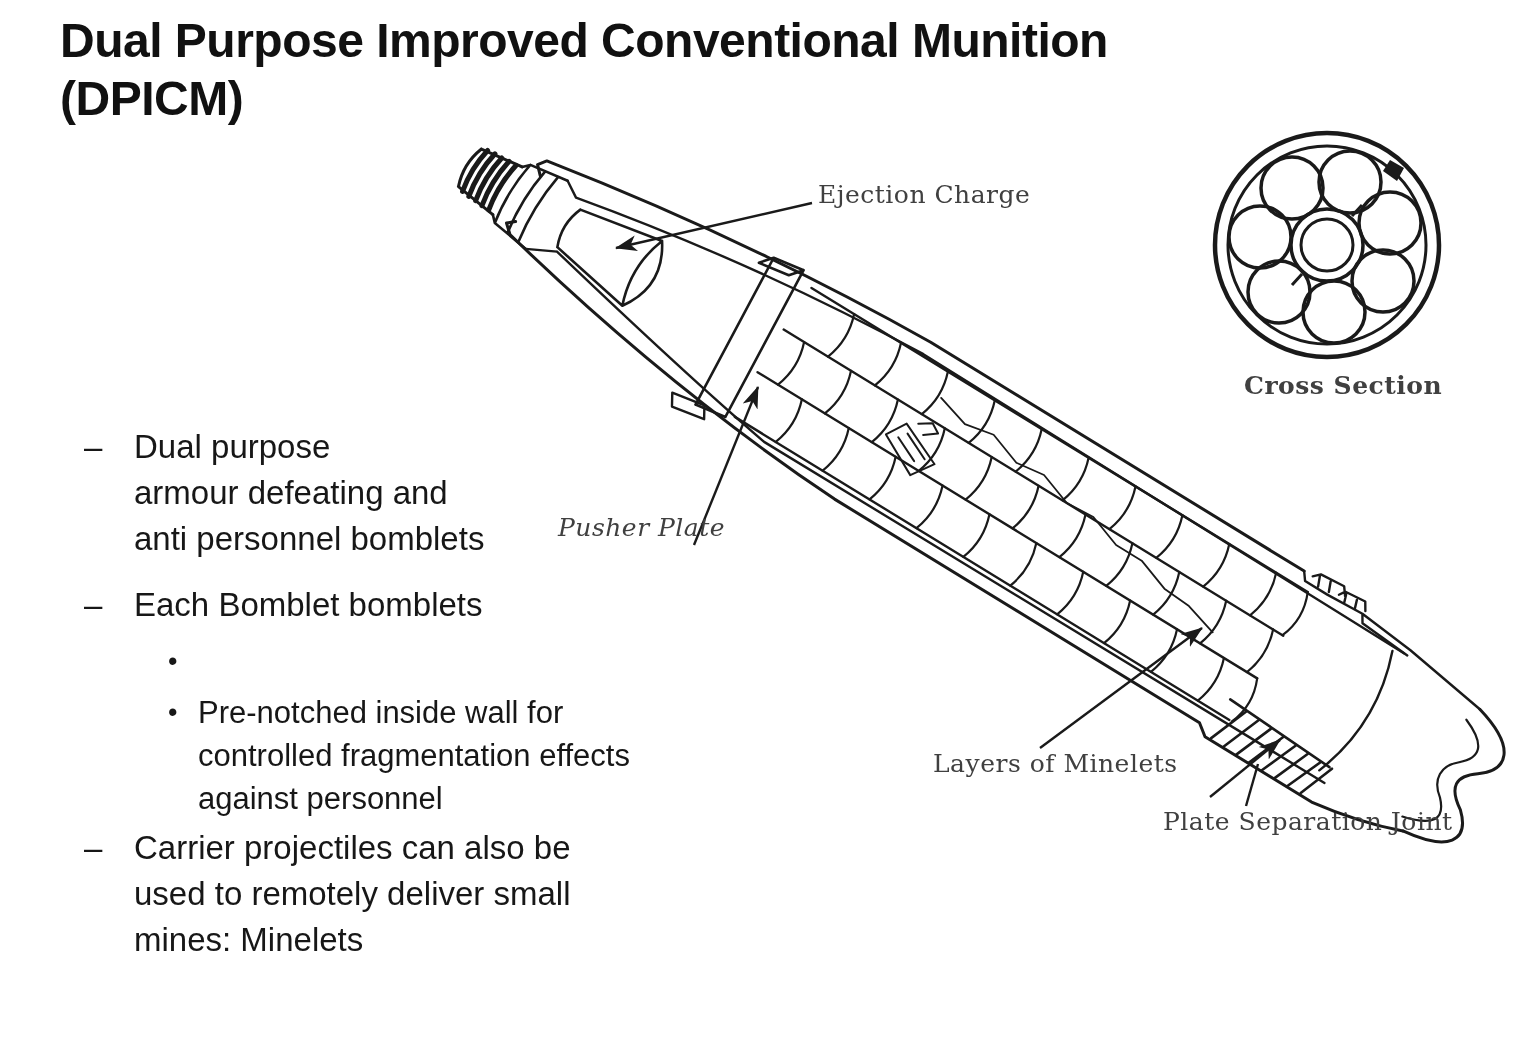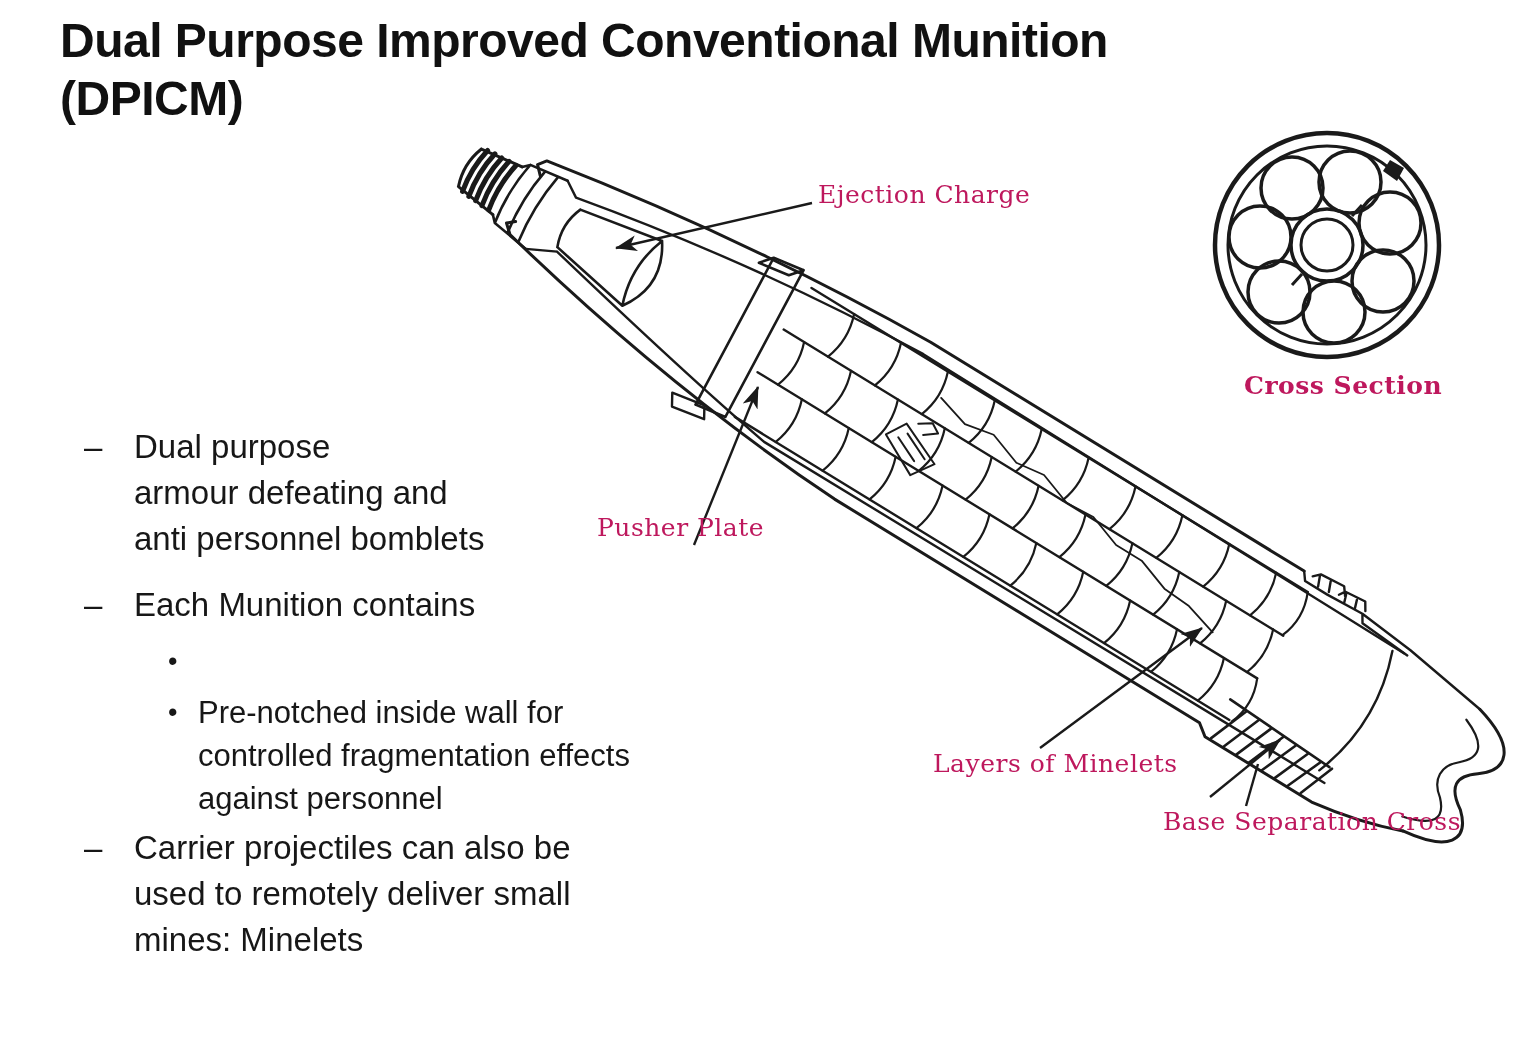--- a/index.html
+++ b/index.html
@@ -16,24 +16,24 @@
   .bullet.l1 { font-size:33px; line-height:46px; }
   .bullet.l2 { font-size:31px; line-height:43px; margin-left:84px; }
   .bullet .mk { flex:0 0 76px; padding-left:26px; box-sizing:border-box; }
   .bullet.l2 .mk { flex:0 0 56px; padding-left:26px; font-size:27px; }
   .bullet:nth-child(1){ margin-bottom:20px; }
   .bullet:nth-child(2){ margin-bottom:12px; }
   .bullet:nth-child(3){ margin-bottom:8px; }
   .bullet:nth-child(4){ margin-bottom:5px; }
   .dlabel {
     position:absolute; font-family:"DejaVu Serif","Liberation Serif",serif;
-    font-size:25px; color:#be185d; white-space:nowrap; letter-spacing:0.5px;text-align:right;
+    font-size:25px; color:#404040; white-space:nowrap; letter-spacing:0.5px;text-align:right;
   }
   .l-ejection     { left:818px;  top:180px; }
-  .l-pusher       { left:597px;  top:513px; }
+  .l-pusher       { left:558px;  top:513px;font-style:italic; }
   .l-layers       { left:933px;  top:749px; }
   .l-basejoint    { left:1163px; top:807px; }
   .l-crosssection { left:1244px; top:371px;font-weight:bold; }
   svg.art { position:absolute; left:0; top:0; }
 </style>
 </head>
 <body>
 
 <div class="slide">
 
@@ -137,33 +137,33 @@
     <div>(DPICM)</div>
   </div>
 
   <div class="bullets">
     <div class="bullet l1">
       <span class="mk">–</span>
       <div class="tx">Dual purpose<br>armour defeating and<br>anti personnel bomblets</div>
     </div>
     <div class="bullet l1">
       <span class="mk">–</span>
-      <div class="tx">Each Munition contains</div>
+      <div class="tx">Each Bomblet bomblets</div>
     </div>
     <div class="bullet l2">
       <span class="mk">•</span>
     </div>
     <div class="bullet l2">
       <span class="mk">•</span>
       <div class="tx">Pre-notched inside wall for<br>controlled fragmentation effects<br>against personnel</div>
     </div>
     <div class="bullet l1">
       <span class="mk">–</span>
       <div class="tx">Carrier projectiles can also be<br>used to remotely deliver small<br>mines: Minelets</div>
     </div>
   </div>
 
   <div class="dlabel l-ejection">Ejection Charge</div>
   <div class="dlabel l-pusher">Pusher Plate</div>
   <div class="dlabel l-layers">Layers of Minelets</div>
-  <div class="dlabel l-basejoint">Base Separation Cross</div>
+  <div class="dlabel l-basejoint">Plate Separation Joint</div>
   <div class="dlabel l-crosssection">Cross Section</div>
 </div>
 
 </body></html>

